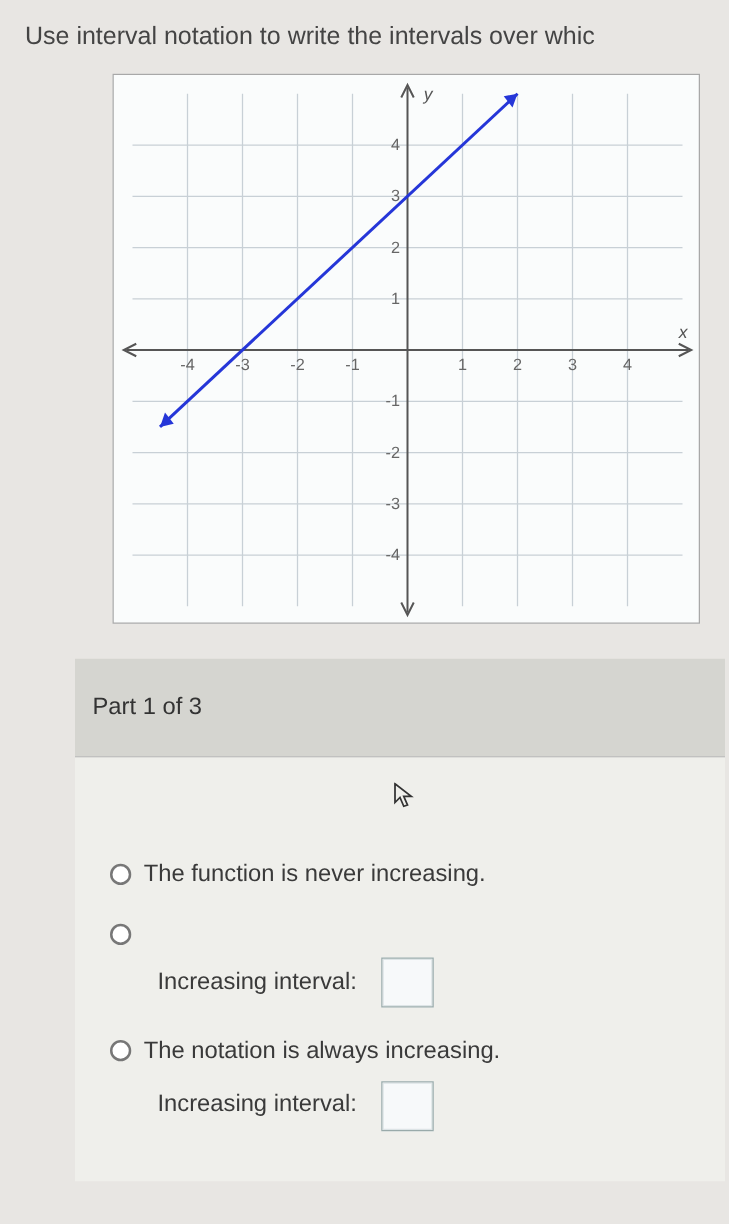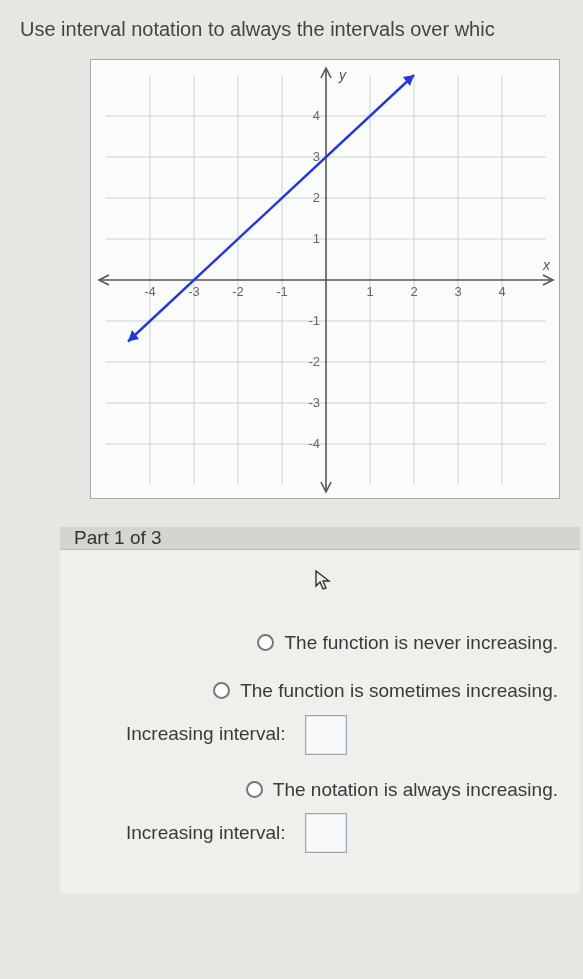--- a/index.html
+++ b/index.html
@@ -24,39 +24,38 @@
     height: 440px;
     background: #fafcfc;
     border: 1px solid #a8a8a8;
     position: relative;
   }
   .chart-wrap svg { display: block; }
   .part-header {
     margin: 28px 0 0 40px;
     width: 520px;
     background: #d5d5d0;
-    padding: 0 14px;
+    padding: 28px 14px;
     font-size: 19px;
     color: #333;
     border-bottom: 1px solid #bbb;
   }
   .options-panel {
     margin: 0 0 0 40px;
     width: 520px;
     background: #efefeb;
     padding: 20px 22px 40px 28px;
     font-size: 19px;
     line-height: 1.4;
   }
   .opt-row {
     display: flex;
     align-items: flex-start;
     gap: 10px;
     margin: 22px 0 6px 0;
-    justify-content: flex-end;
   }
   .radio {
     width: 17px; height: 17px;
     border: 2px solid #777;
     border-radius: 50%;
     flex: 0 0 17px;
     margin-top: 4px;
     background: #fff;
   }
   .sublabel {
@@ -75,21 +74,21 @@
   .cursor {
     width: 18px; height: 22px;
     position: relative;
     margin: 0 auto 8px auto;
   }
   .cursor-wrap { text-align:center; margin-bottom:4px; }
 </style>
 </head>
 <body>
 
-<div class="prompt">Use interval notation to always the intervals over whic</div>
+<div class="prompt">Use interval notation to write the intervals over whic</div>
 
 <div class="chart-wrap">
   <svg viewBox="0 0 470 440" width="470" height="440">
 
     <g stroke="#c8d0d6" stroke-width="1">
 
       <line x1="59" y1="15" x2="59" y2="425"></line>
       <line x1="103" y1="15" x2="103" y2="425"></line>
       <line x1="147" y1="15" x2="147" y2="425"></line>
       <line x1="191" y1="15" x2="191" y2="425"></line>
@@ -161,21 +160,20 @@
     </svg>
   </div>
 
   <div class="opt-row">
     <div class="radio"></div>
     <div>The function is never increasing.</div>
   </div>
 
   <div class="opt-row">
     <div class="radio"></div>
-    <div>The function is sometimes increasing.</div>
   </div>
   <div class="sublabel">
     <span>Increasing interval:</span>
     <div class="inputbox"></div>
   </div>
 
   <div class="opt-row">
     <div class="radio"></div>
     <div>The notation is always increasing.</div>
   </div>

